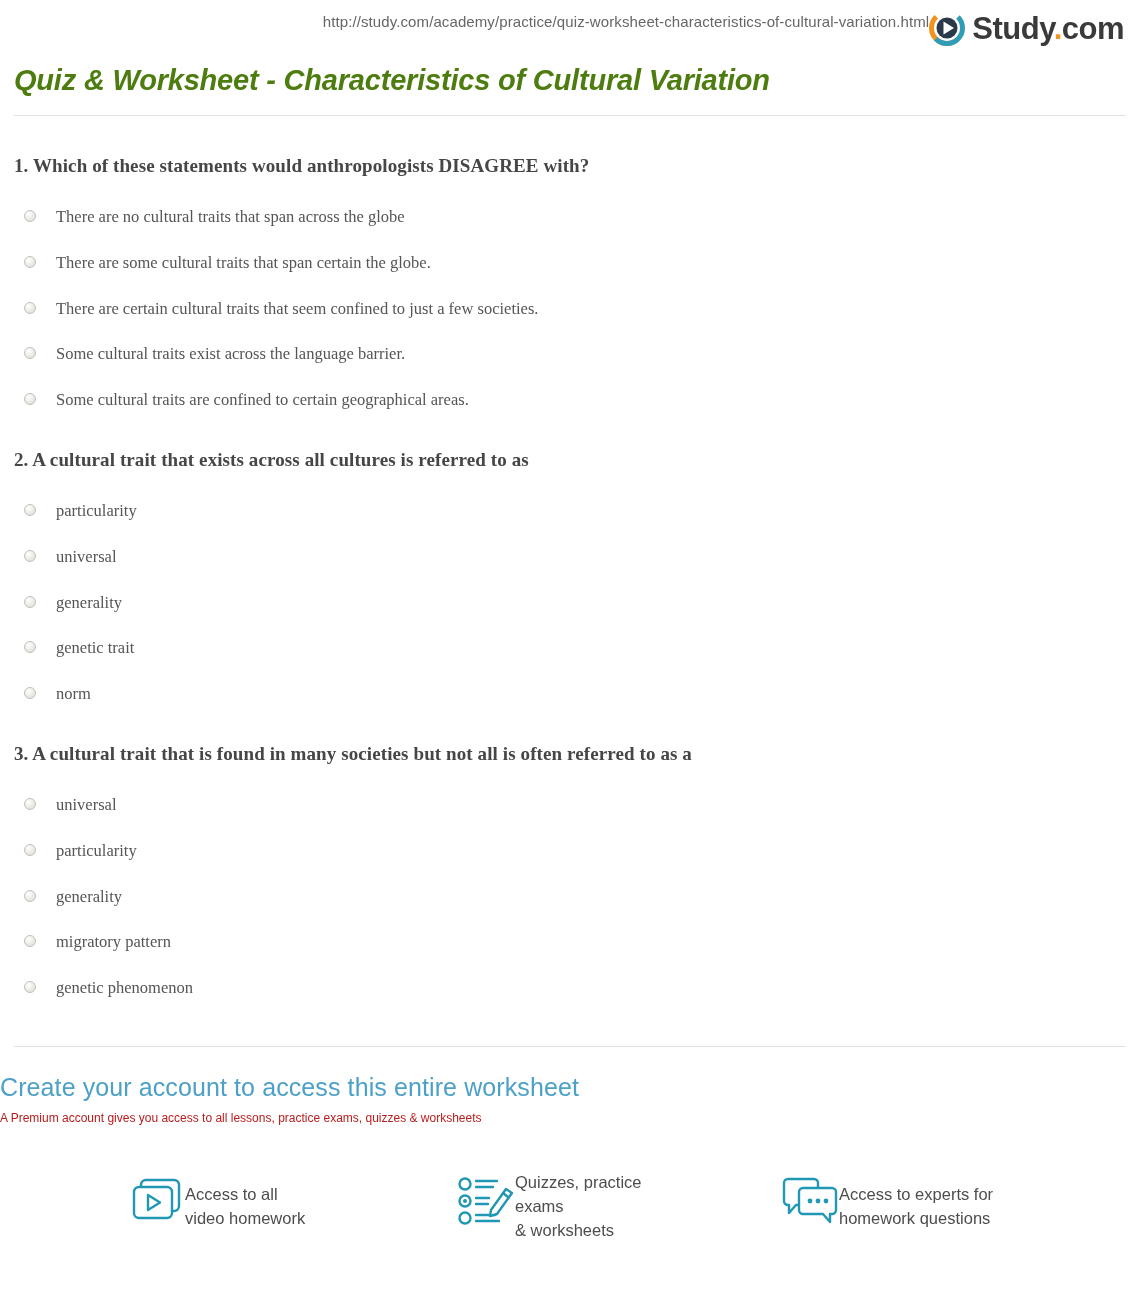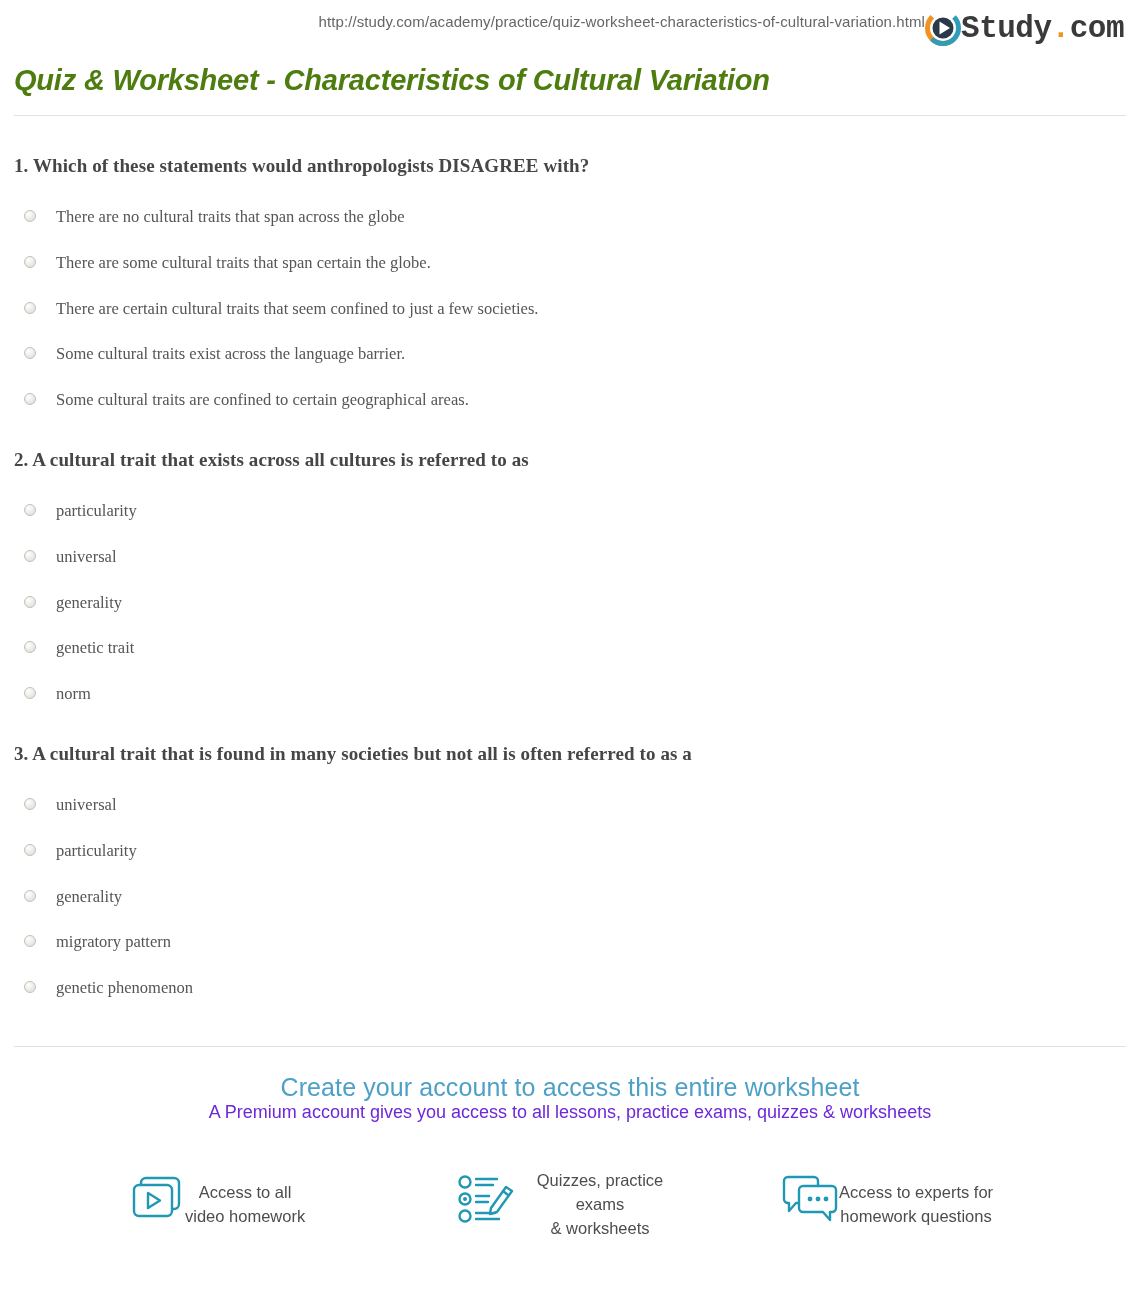--- a/index.html
+++ b/index.html
@@ -22,22 +22,22 @@
   }
   .url-text {
     font-size: 15px;
     color: #666;
     padding-top: 3px;
     letter-spacing: 0.1px;
   }
   .logo {
     display: flex;
     align-items: center;
+    gap: 7px;
     cursor: pointer;
-    font-family: Liberation Mono, monospace;
   }
   .logo-mark { width: 36px; height: 36px; display: block; }
   .logo-text {
     font-size: 31px;
     font-weight: 700;
     color: #3a3a3a;
     letter-spacing: -0.5px;
     line-height: 1;
   }
   .logo-text .dot { color: #f0941f; }
@@ -87,31 +87,32 @@
     color: #555;
     line-height: 1.2;
   }
 
   
   .section-rule {
     border: none;
     border-top: 1px solid #e2e2e2;
     margin: 48px 14px 0 14px;
   }
-  .signup { text-align: center; }
+  .signup { }
   .signup-heading {
     margin-top: 26px;
     font-size: 25px;
     font-weight: 400;
     color: #4da0c7;
     letter-spacing: 0.1px;
   }
   .signup-subheading {
-    font-size: 18px;
-    color: #6d28d9;
+    margin-top: 9px;
+    font-size: 12px;
+    color: #b91c1c;
   }
   .features {
     margin: 34px auto 0 auto;
     display: flex;
     justify-content: center;
     gap: 96px;
   }
   .feature {
     width: 230px;
     display: flex;

